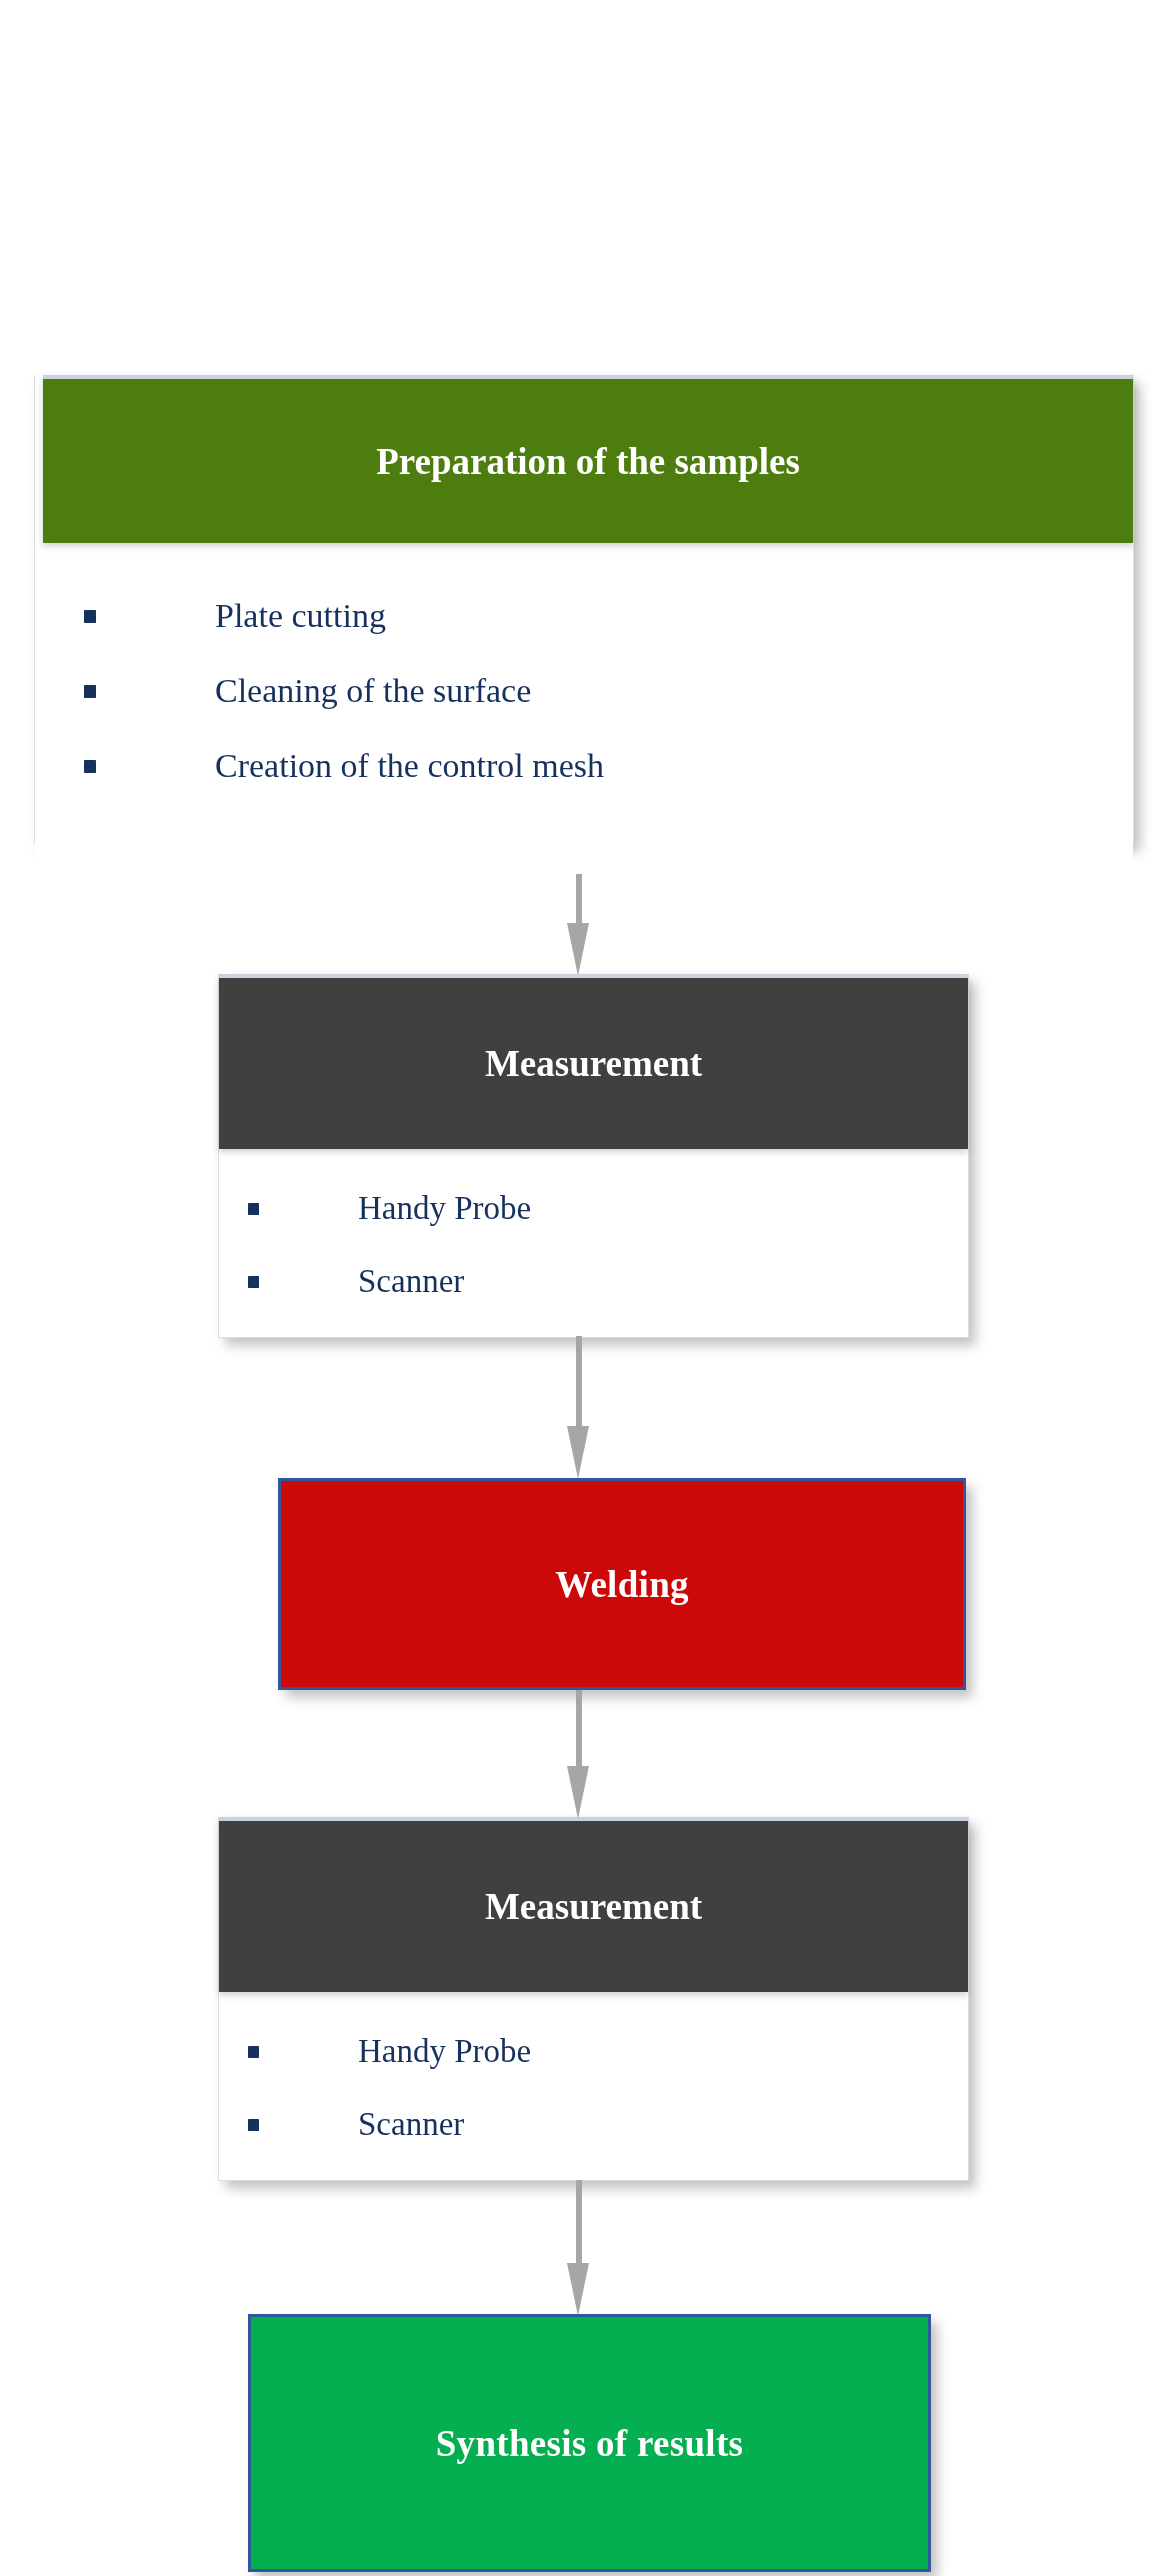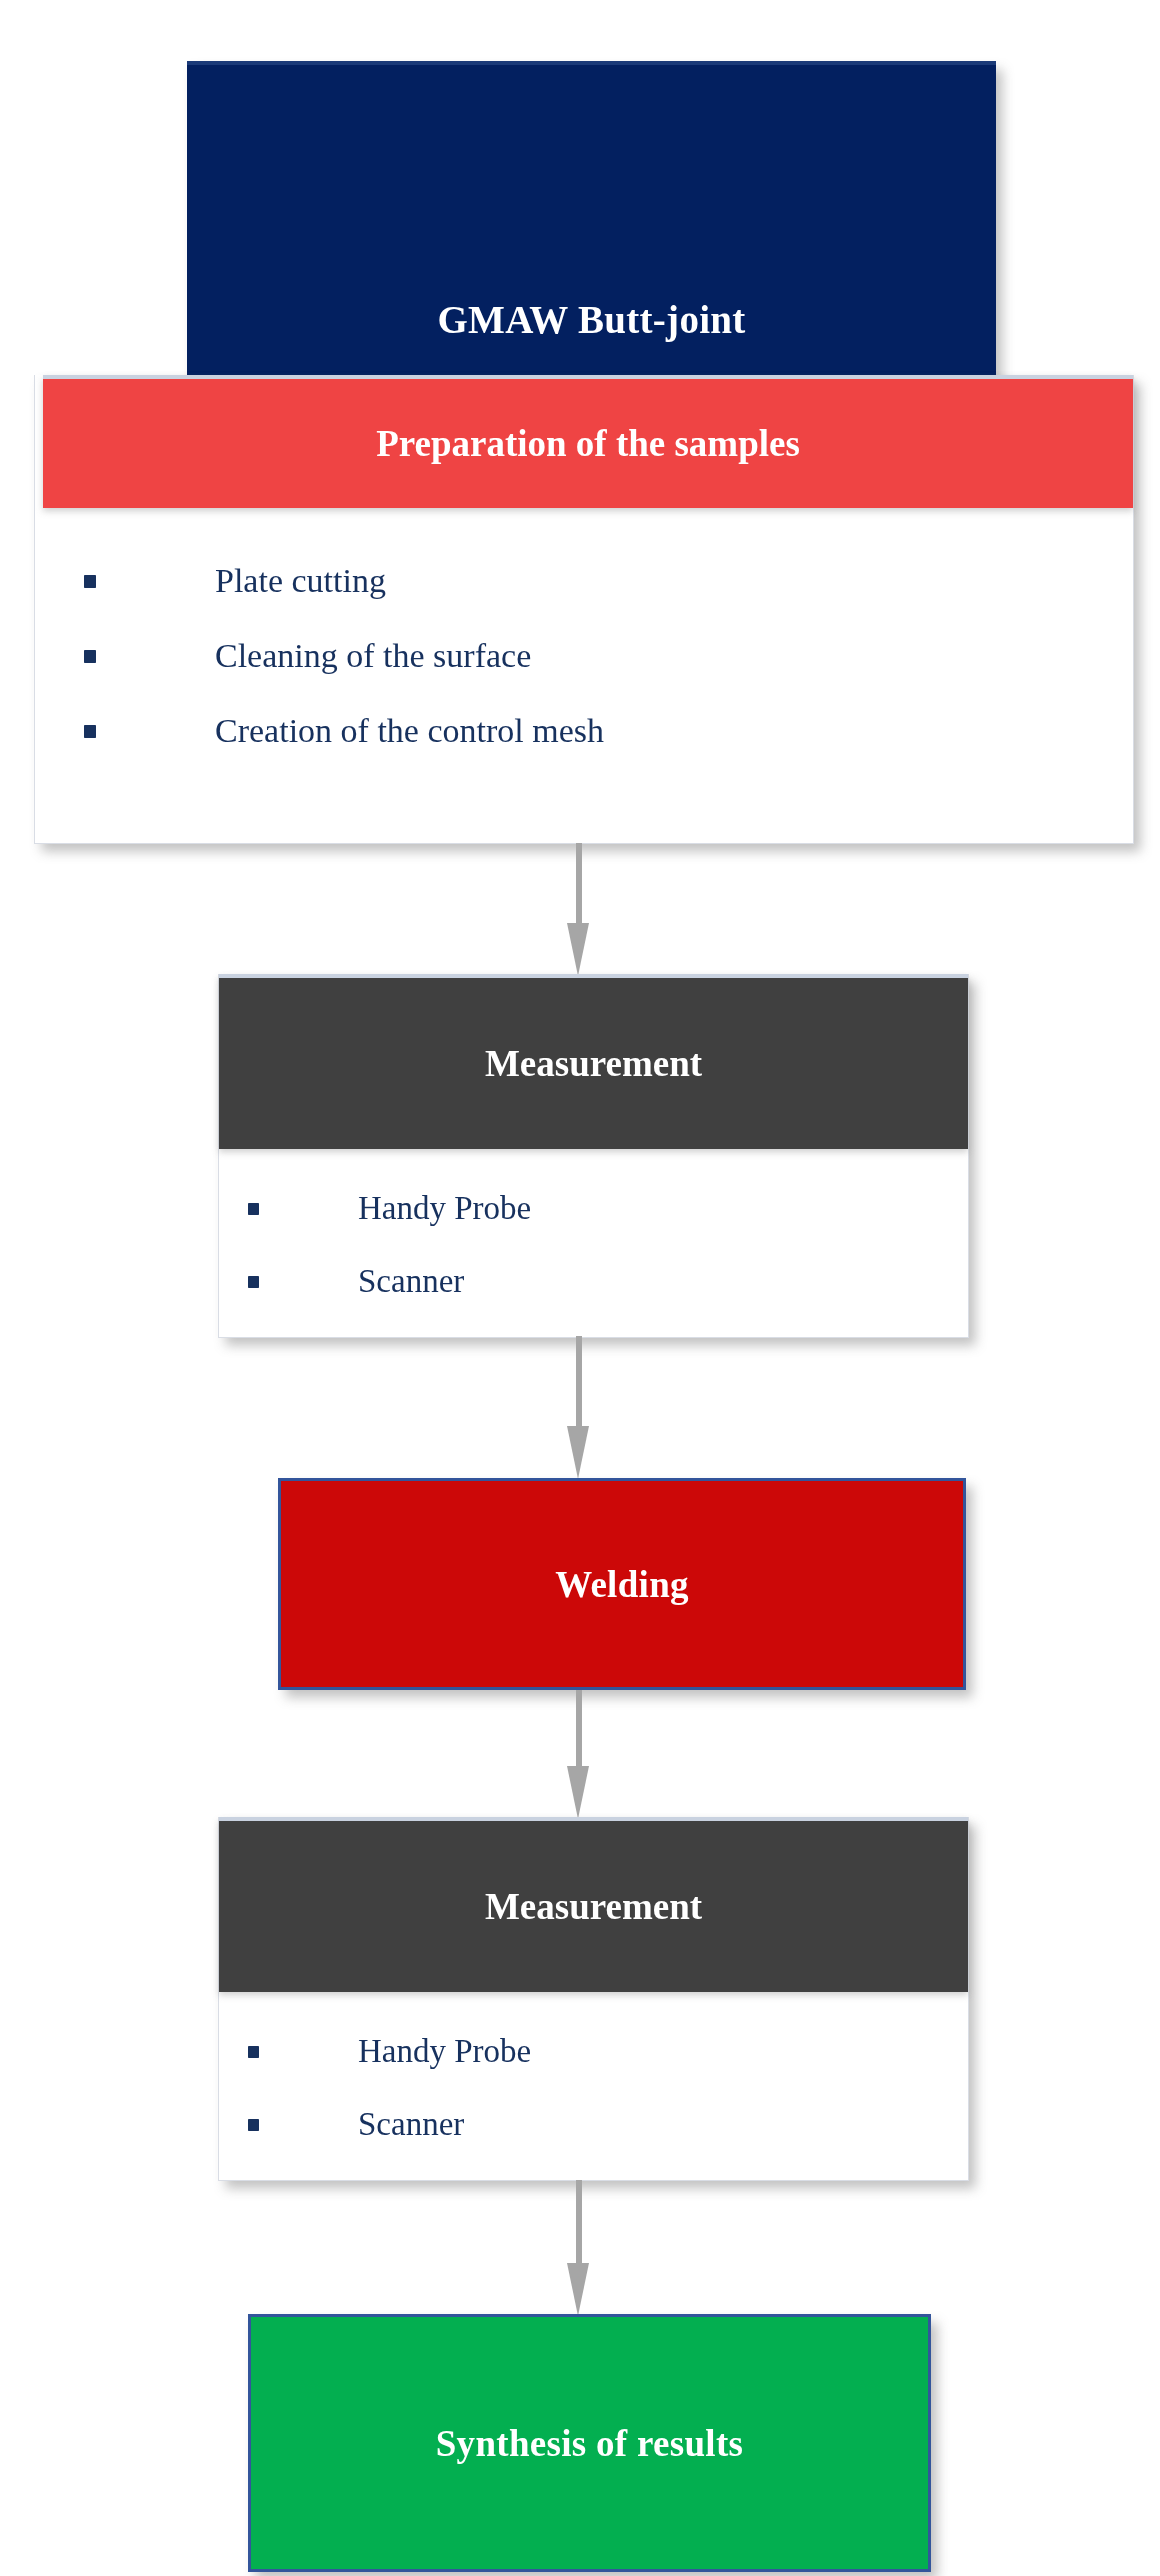--- a/index.html
+++ b/index.html
@@ -109,22 +109,22 @@
     left: 187px; top: 61px; width: 809px; height: 513px;
     background: #032060;
     border-top: 4.8px solid #1b3a78;
     font-size: 39px;
   }
 
   #node-preparation {
     left: 34px; top: 375px; width: 1100px; height: 469px;
   }
   #node-preparation .card-header {
-    height: 133px;
-    background: #ef4444;
+    height: 168px;
+    background: #4d7c0f;
     font-size: 37px;
     border-top: 4.8px solid #c9d2e0;
     margin-left: 8px;
   }
   #node-preparation .card-body {
     height: 331px;
     padding: 35px 4px 0 0;
   }
   #node-preparation ul.bullets li {
     font-size: 34px;
@@ -199,23 +199,20 @@
 
   #arrow-5 { left: 558px; top: 2180px; height: 136px; }
   #arrow-5 .shaft { height: 83px; }
   #arrow-5 .head  { top: 83px; }
 </style>
 </head>
 <body>
 
 <div id="flow">
 
-  <div class="node solid-node" id="node-gmaw">
-    <span>GMAW Butt-joint</span>
-  </div>
 
   <div class="arrow" id="arrow-1">
     <div class="shaft"></div>
     <div class="head"></div>
   </div>
 
   <div class="node card" id="node-preparation">
     <div class="card-header">
       <span>Preparation of the samples</span>
     </div>

